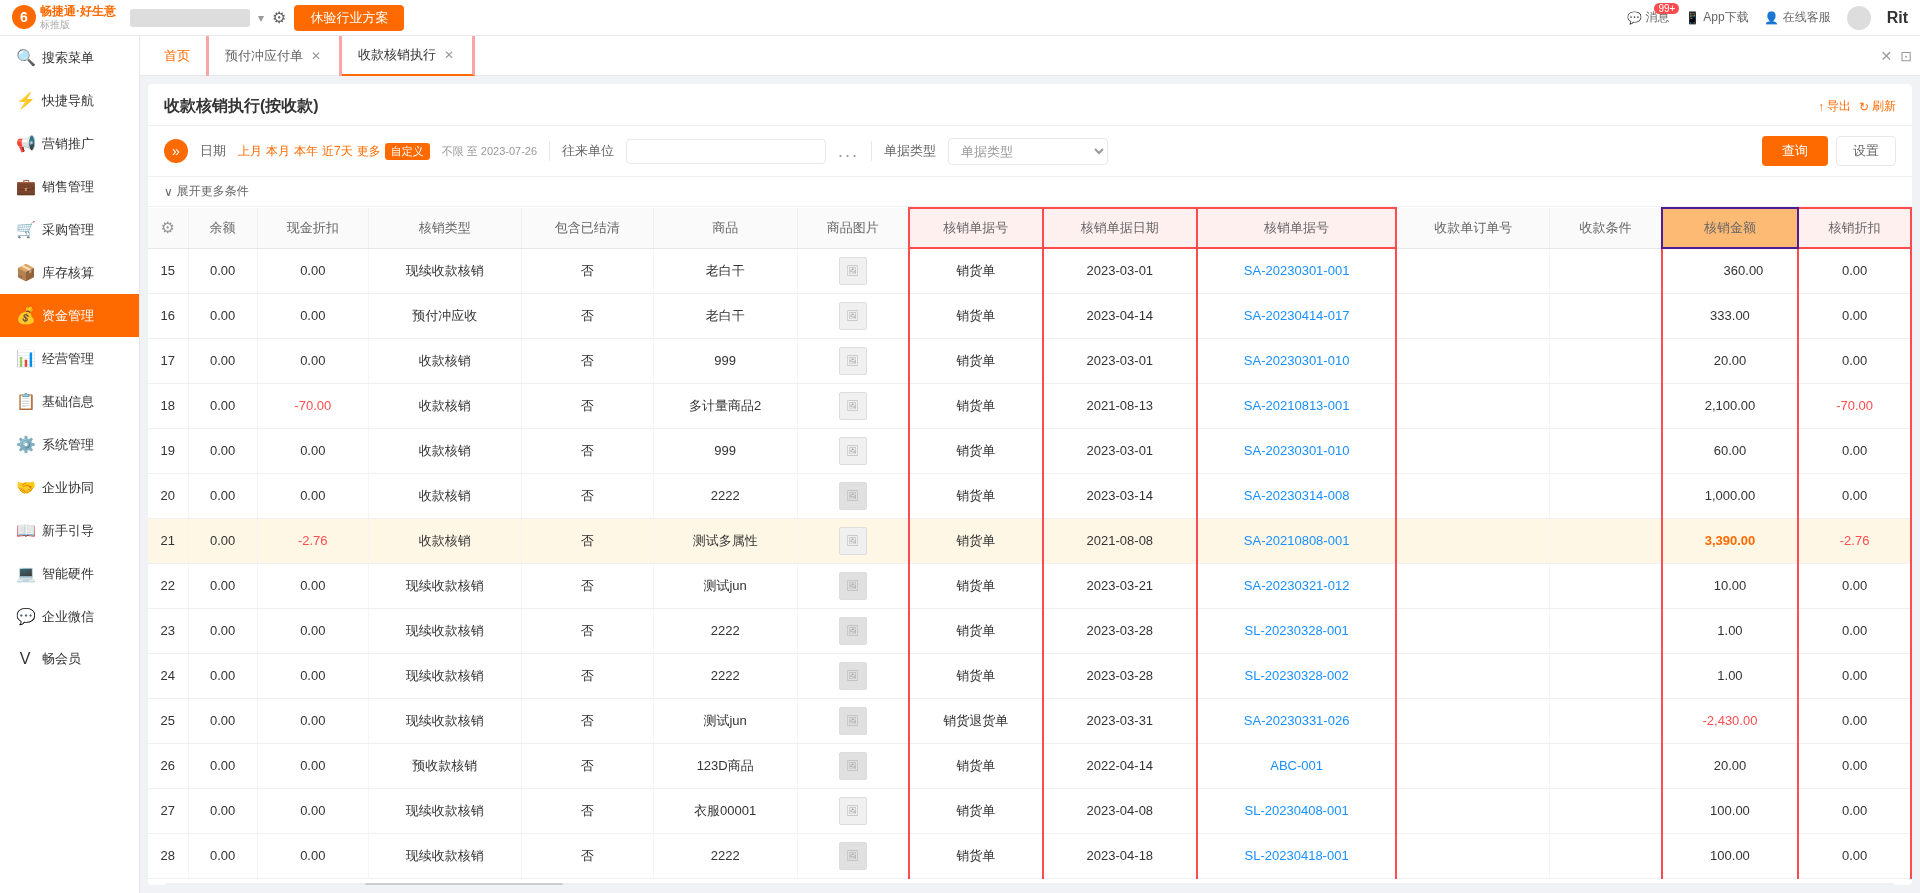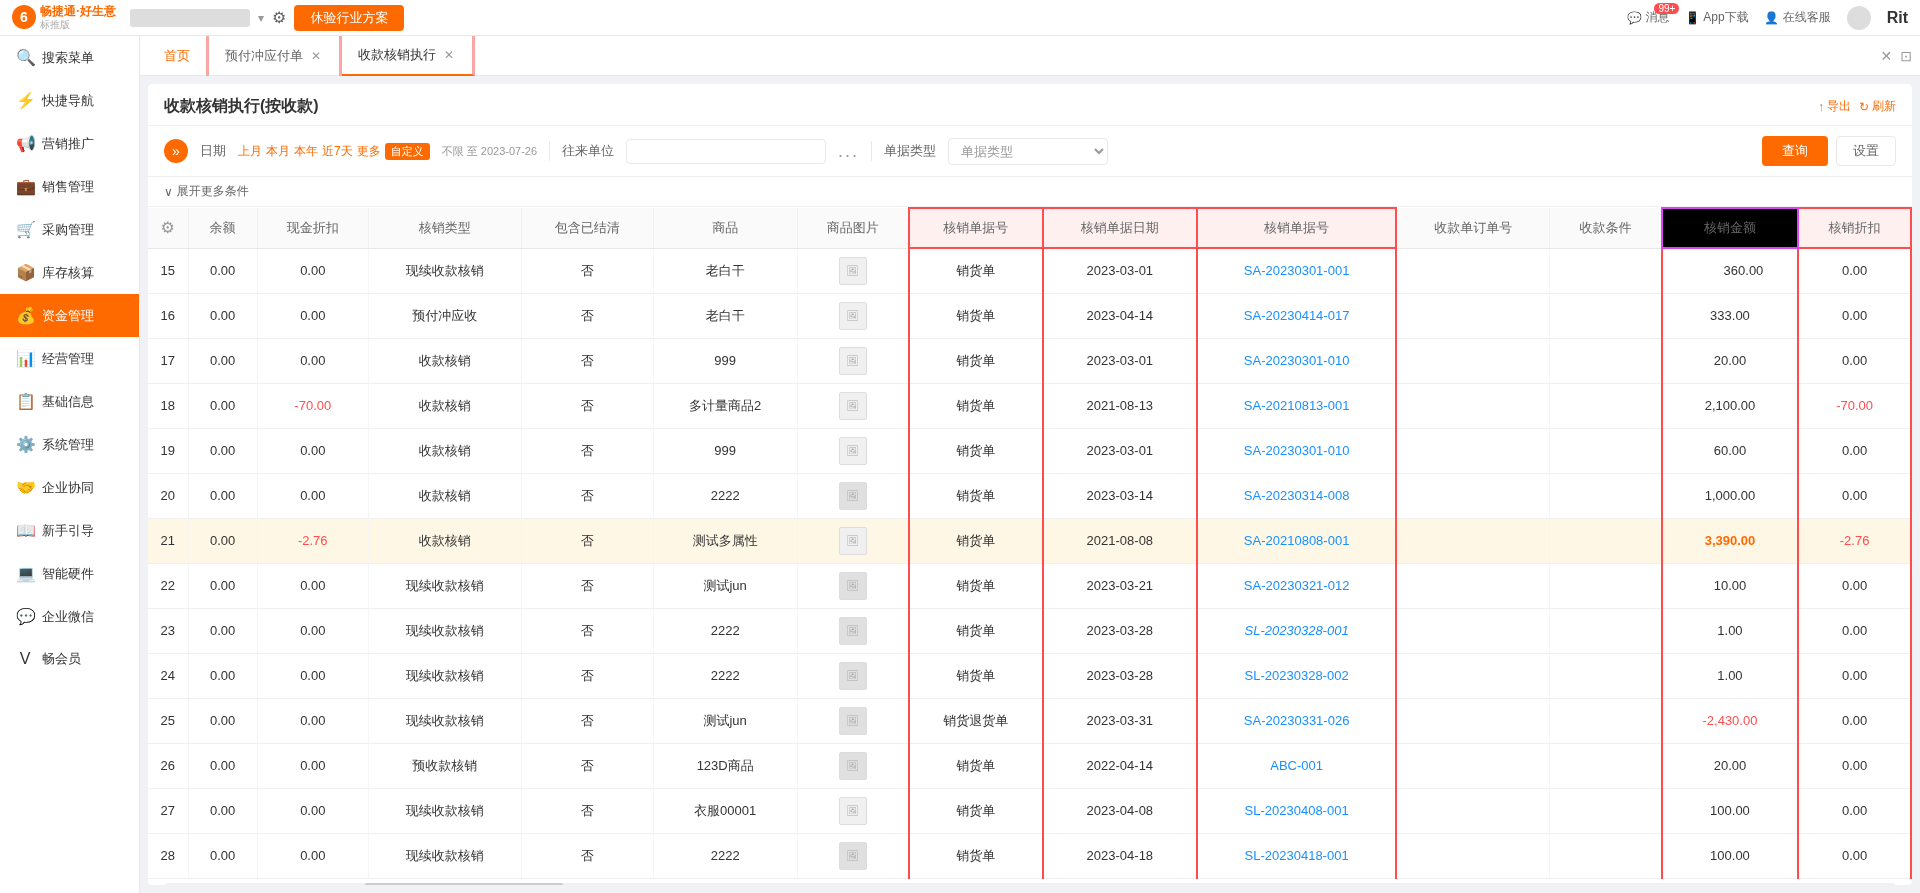--- a/index.html
+++ b/index.html
@@ -599,21 +599,21 @@
               <th>现金折扣</th>
               <th>核销类型</th>
               <th>包含已结清</th>
               <th>商品</th>
               <th>商品图片</th>
               <th style="border:2px solid #ff4d4f;background:#fff0f0">核销单据号</th>
               <th style="border:2px solid #ff4d4f;background:#fff0f0">核销单据日期</th>
               <th style="border:2px solid #ff4d4f;background:#fff0f0">核销单据号</th>
               <th>收款单订单号</th>
               <th>收款条件</th>
-              <th style="border:2px solid #d946ef;background:#000000">核销金额</th>
+              <th style="border:2px solid #4c1d95;background:#fdba74">核销金额</th>
               <th style="border:2px solid #ff4d4f;background:#fff0f0">核销折扣</th>
             </tr>
           </thead>
           <tbody id="table-body">
           <tr>
       <td>15</td>
       <td>0.00</td>
       <td style="">0.00</td>
       <td>现续收款核销</td>
       <td>否</td>
@@ -742,21 +742,21 @@
               <tr>
       <td>23</td>
       <td>0.00</td>
       <td style="">0.00</td>
       <td>现续收款核销</td>
       <td>否</td>
       <td>2222</td>
       <td><div class="img-placeholder has-img">🖼</div></td>
       <td style="border-left:2px solid #ff4d4f;border-right:2px solid #ff4d4f;">销货单</td>
       <td style="border-left:2px solid #ff4d4f;border-right:2px solid #ff4d4f;">2023-03-28</td>
-      <td style="border-left:2px solid #ff4d4f;border-right:2px solid #ff4d4f;font-style:italic;"><a class="link-text">SL-20230328-001</a></td>
+      <td style="border-left:2px solid #ff4d4f;border-right:2px solid #ff4d4f;"><a class="link-text">SL-20230328-001</a></td>
       <td></td>
       <td></td>
       <td style="border-left:2px solid #ff4d4f;border-right:2px solid #ff4d4f;">1.00</td>
       <td style="border-left:2px solid #ff4d4f;border-right:2px solid #ff4d4f;">0.00</td>
     </tr>
               <tr>
       <td>24</td>
       <td>0.00</td>
       <td style="">0.00</td>
       <td>现续收款核销</td>

